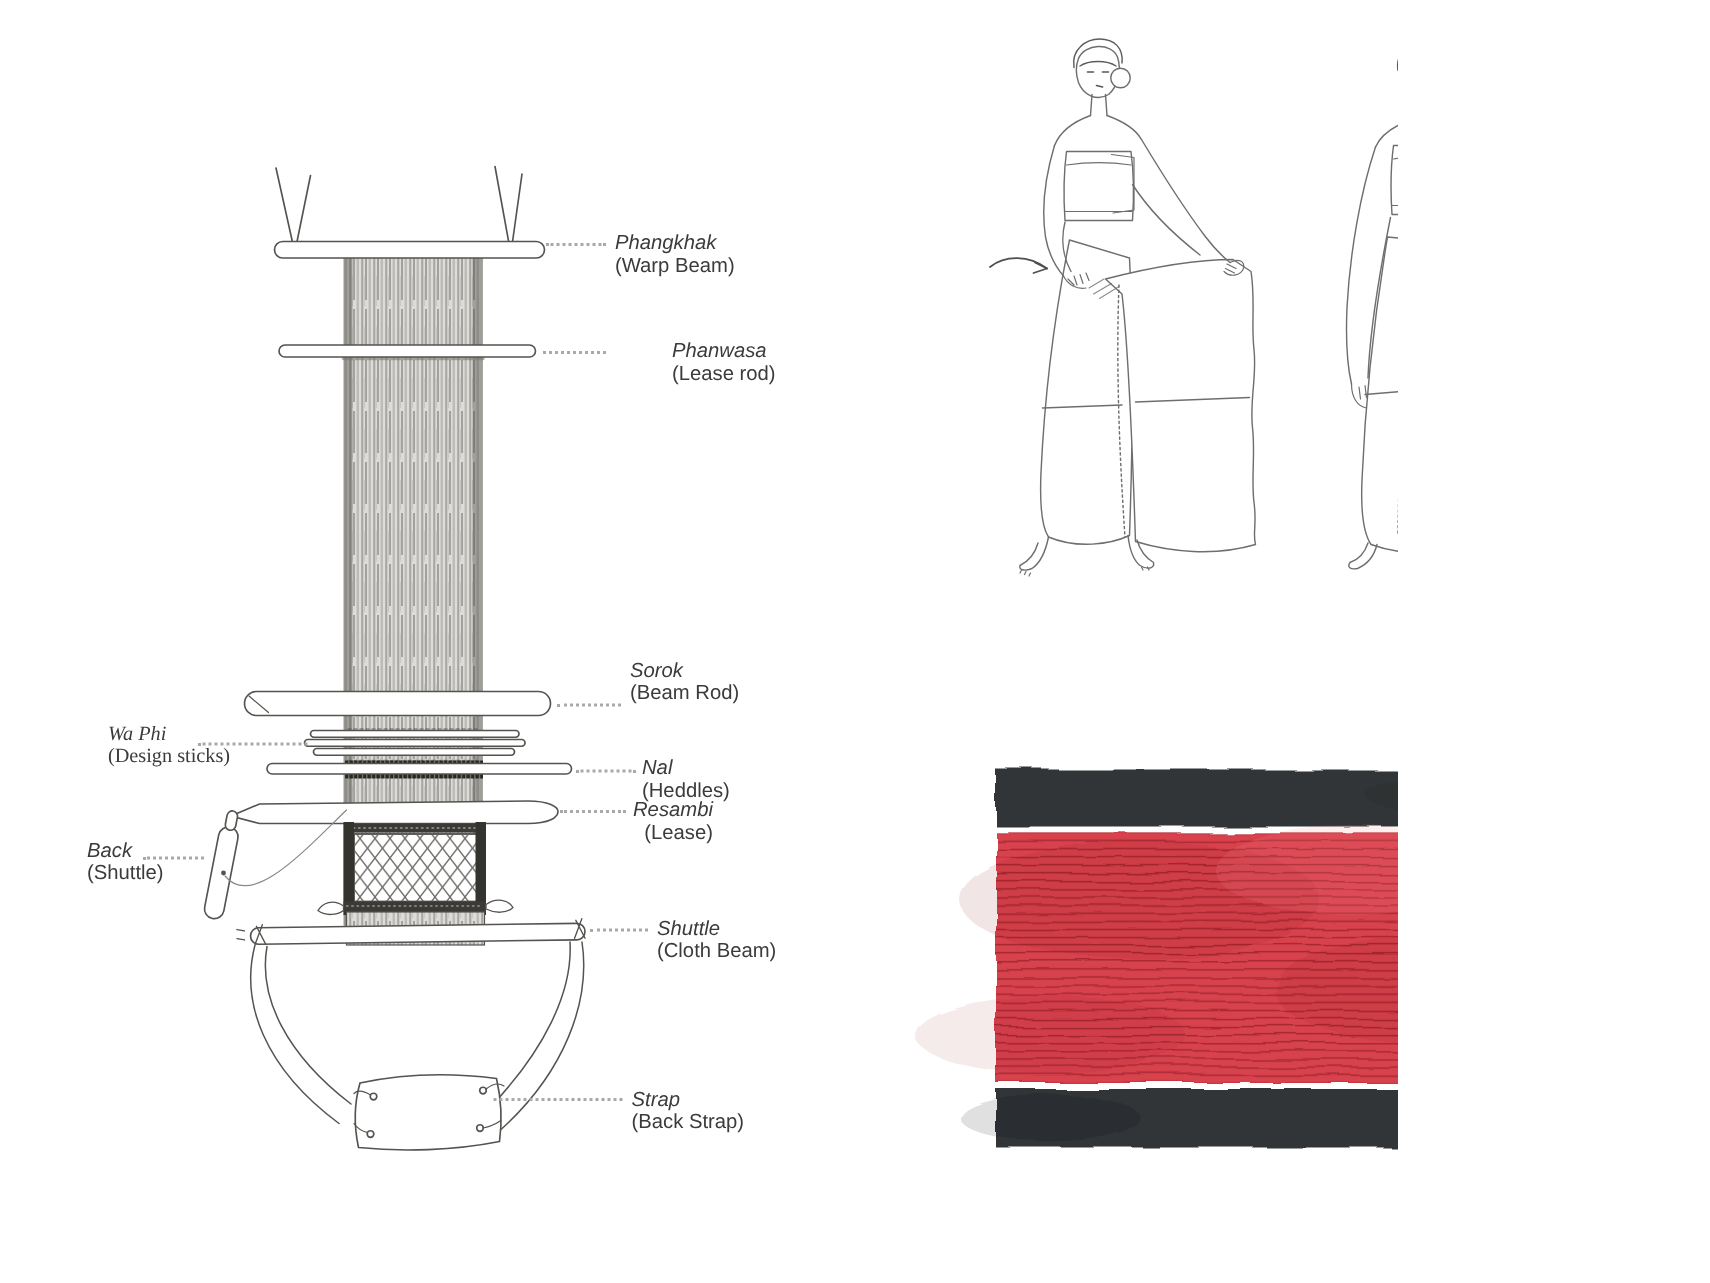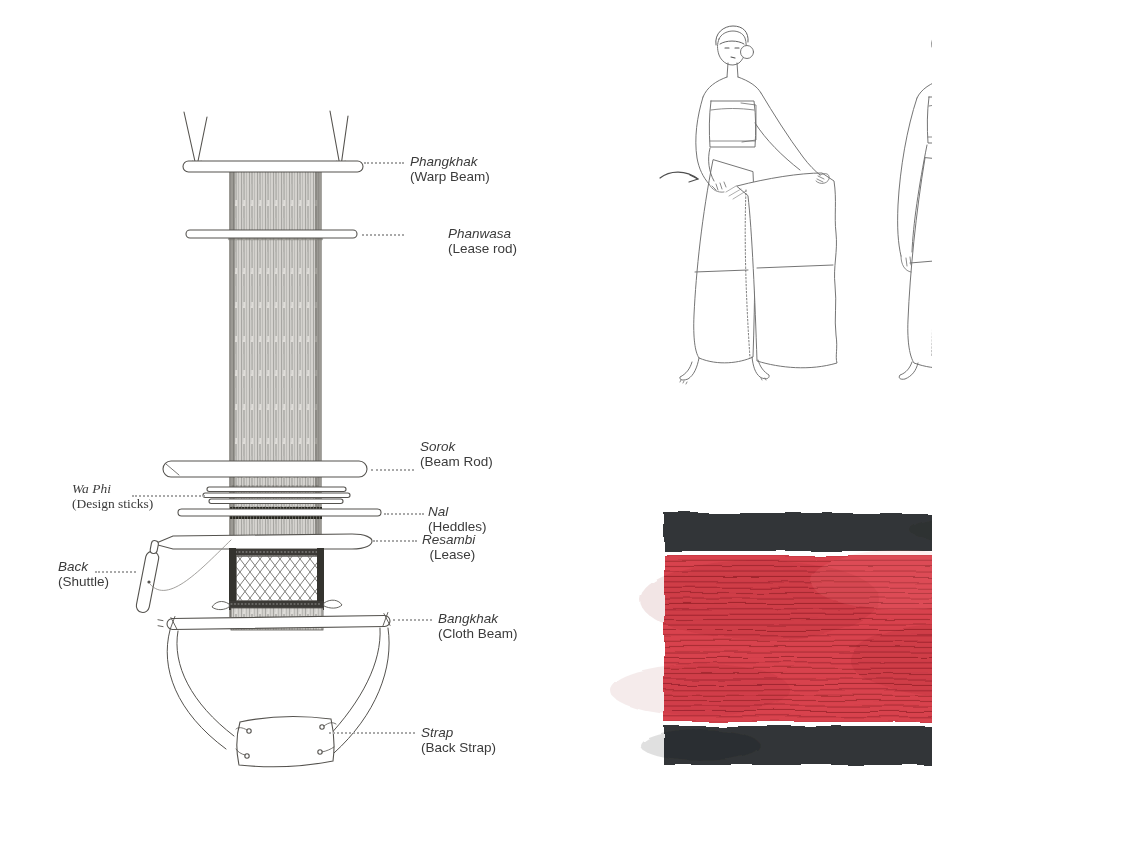--- a/index.html
+++ b/index.html
@@ -270,21 +270,21 @@
 </div>
 
 <div class="leader ld-shuttle"></div>
 <div class="lbl lbl-shuttle">
   <span class="native">Back</span>
   <span class="english">(Shuttle)</span>
 </div>
 
 <div class="leader ld-cloth-beam"></div>
 <div class="lbl lbl-cloth-beam">
-  <span class="native">Bangkhak</span>
+  <span class="native">Shuttle</span>
   <span class="english">(Cloth Beam)</span>
 </div>
 
 <div class="leader ld-back-strap"></div>
 <div class="lbl lbl-back-strap">
   <span class="native">Strap</span>
   <span class="english">(Back Strap)</span>
 </div>
 
 </div>

